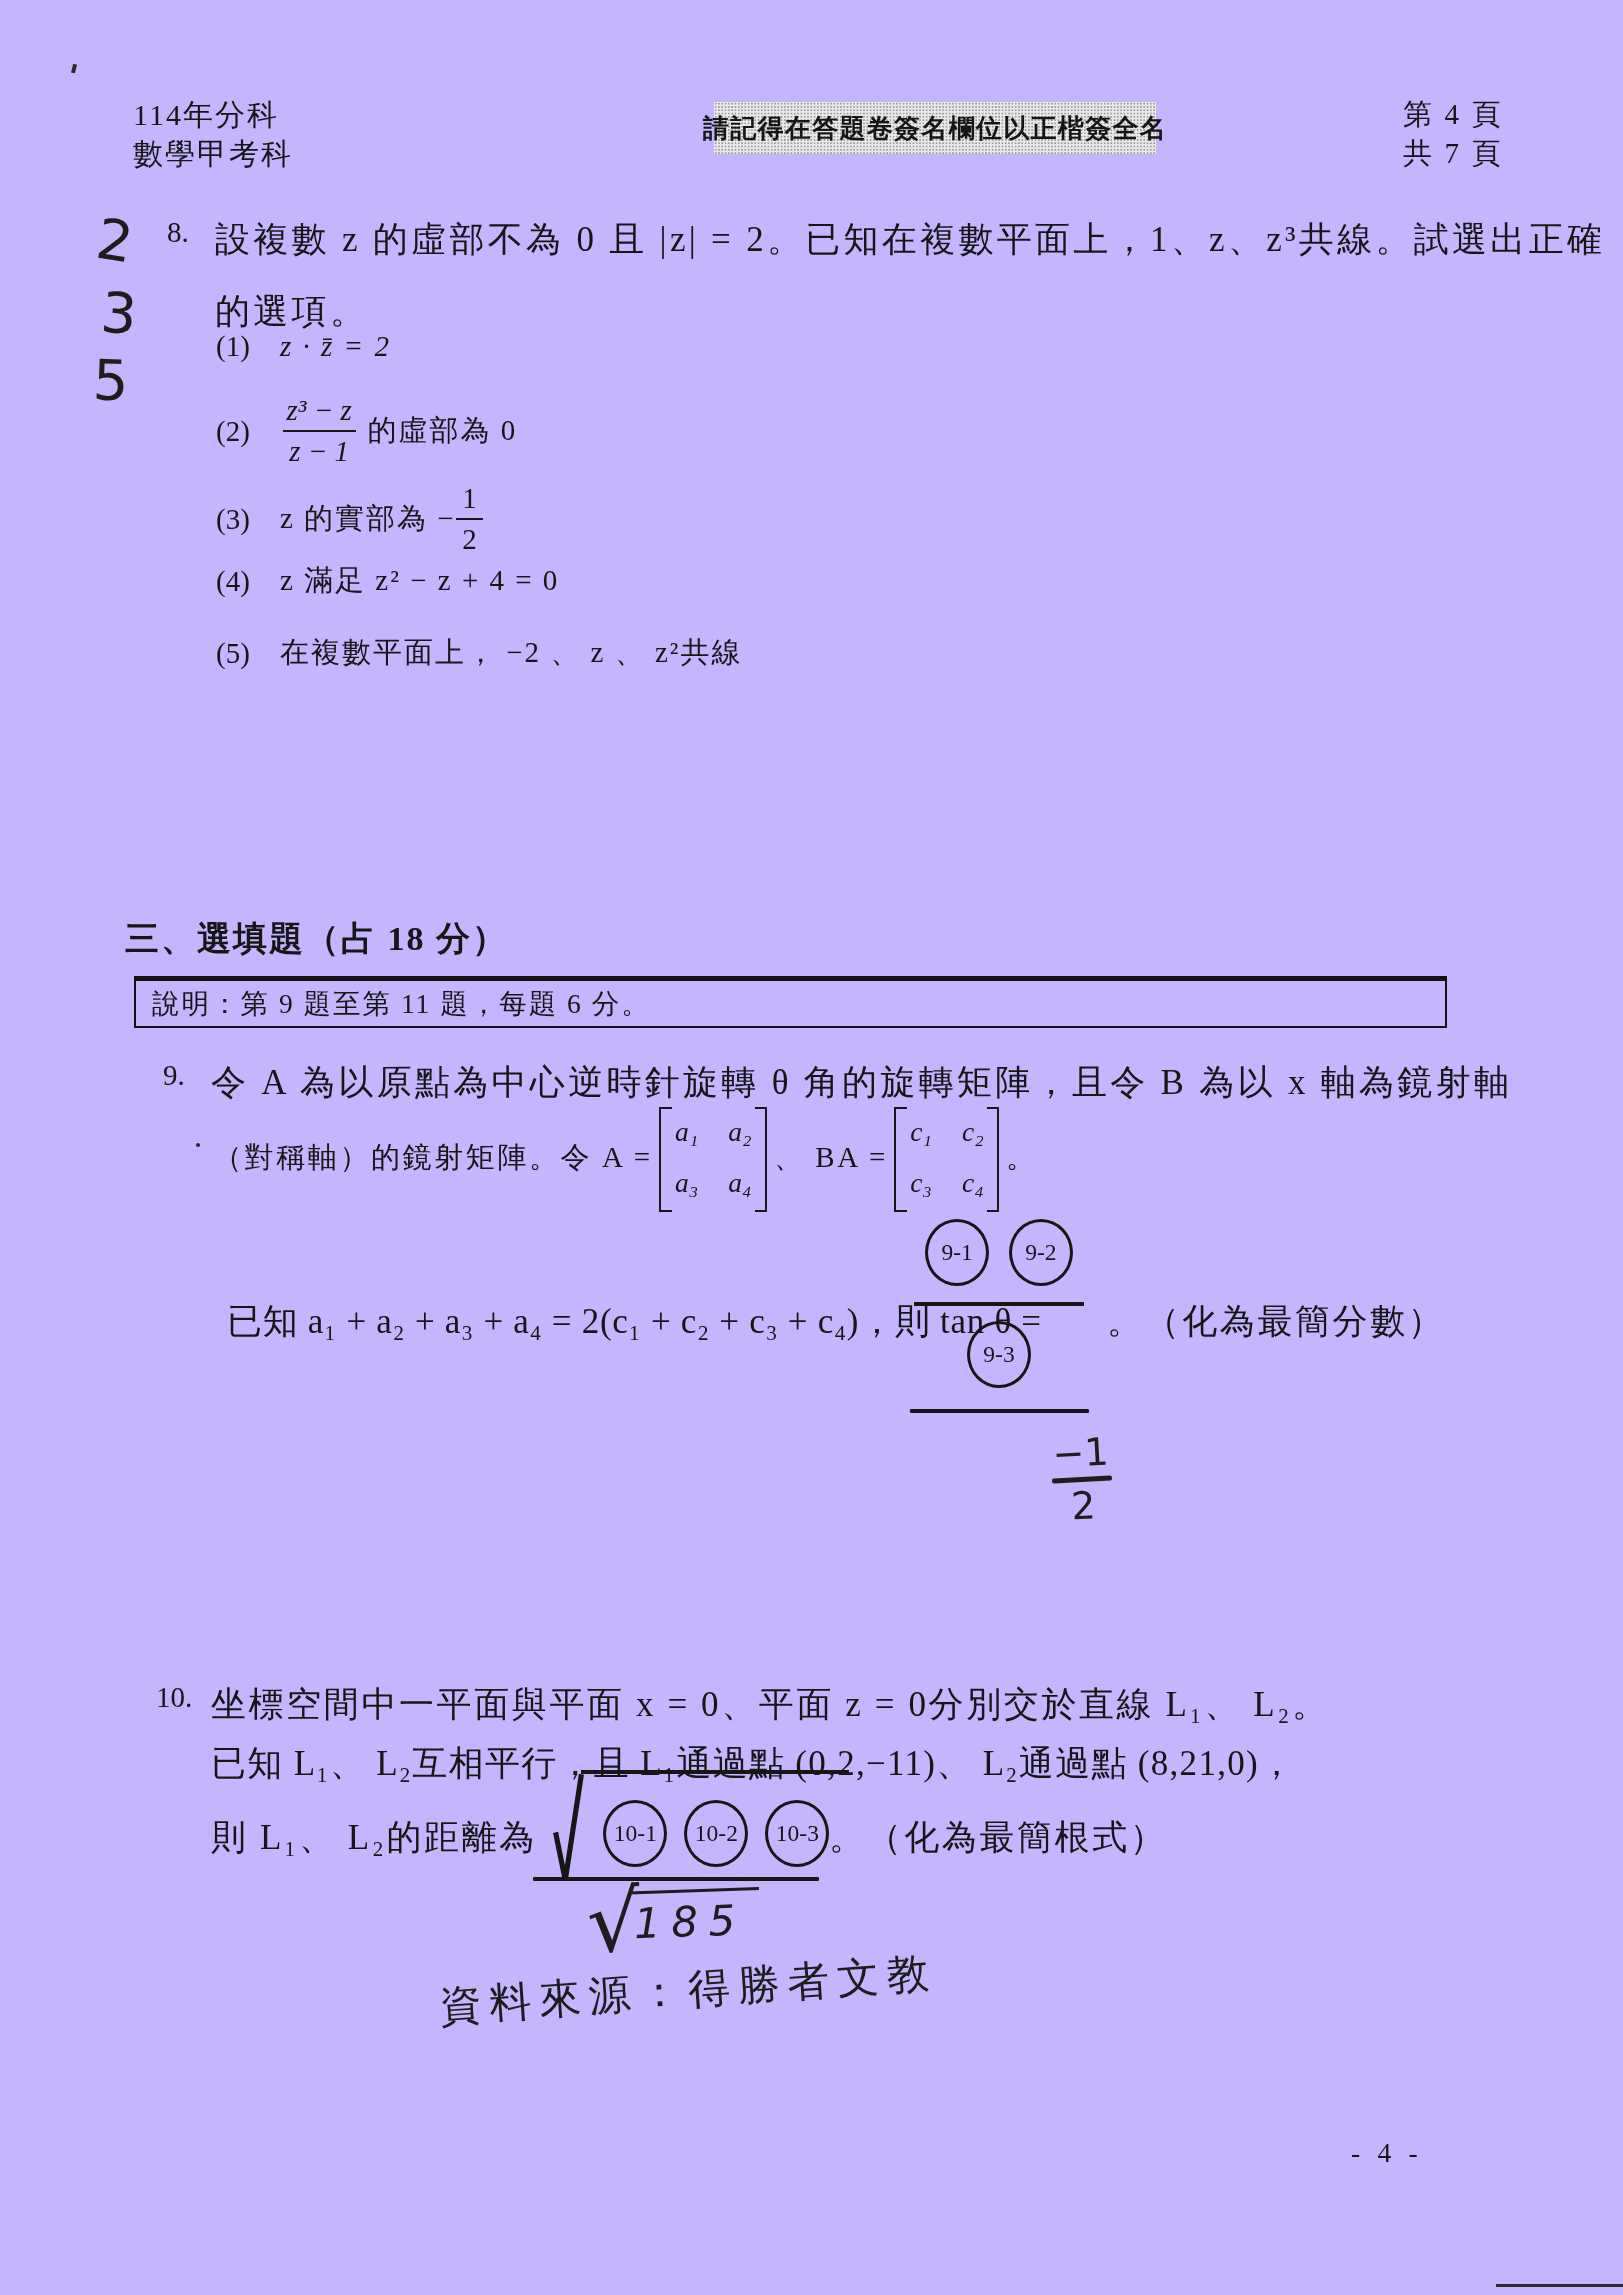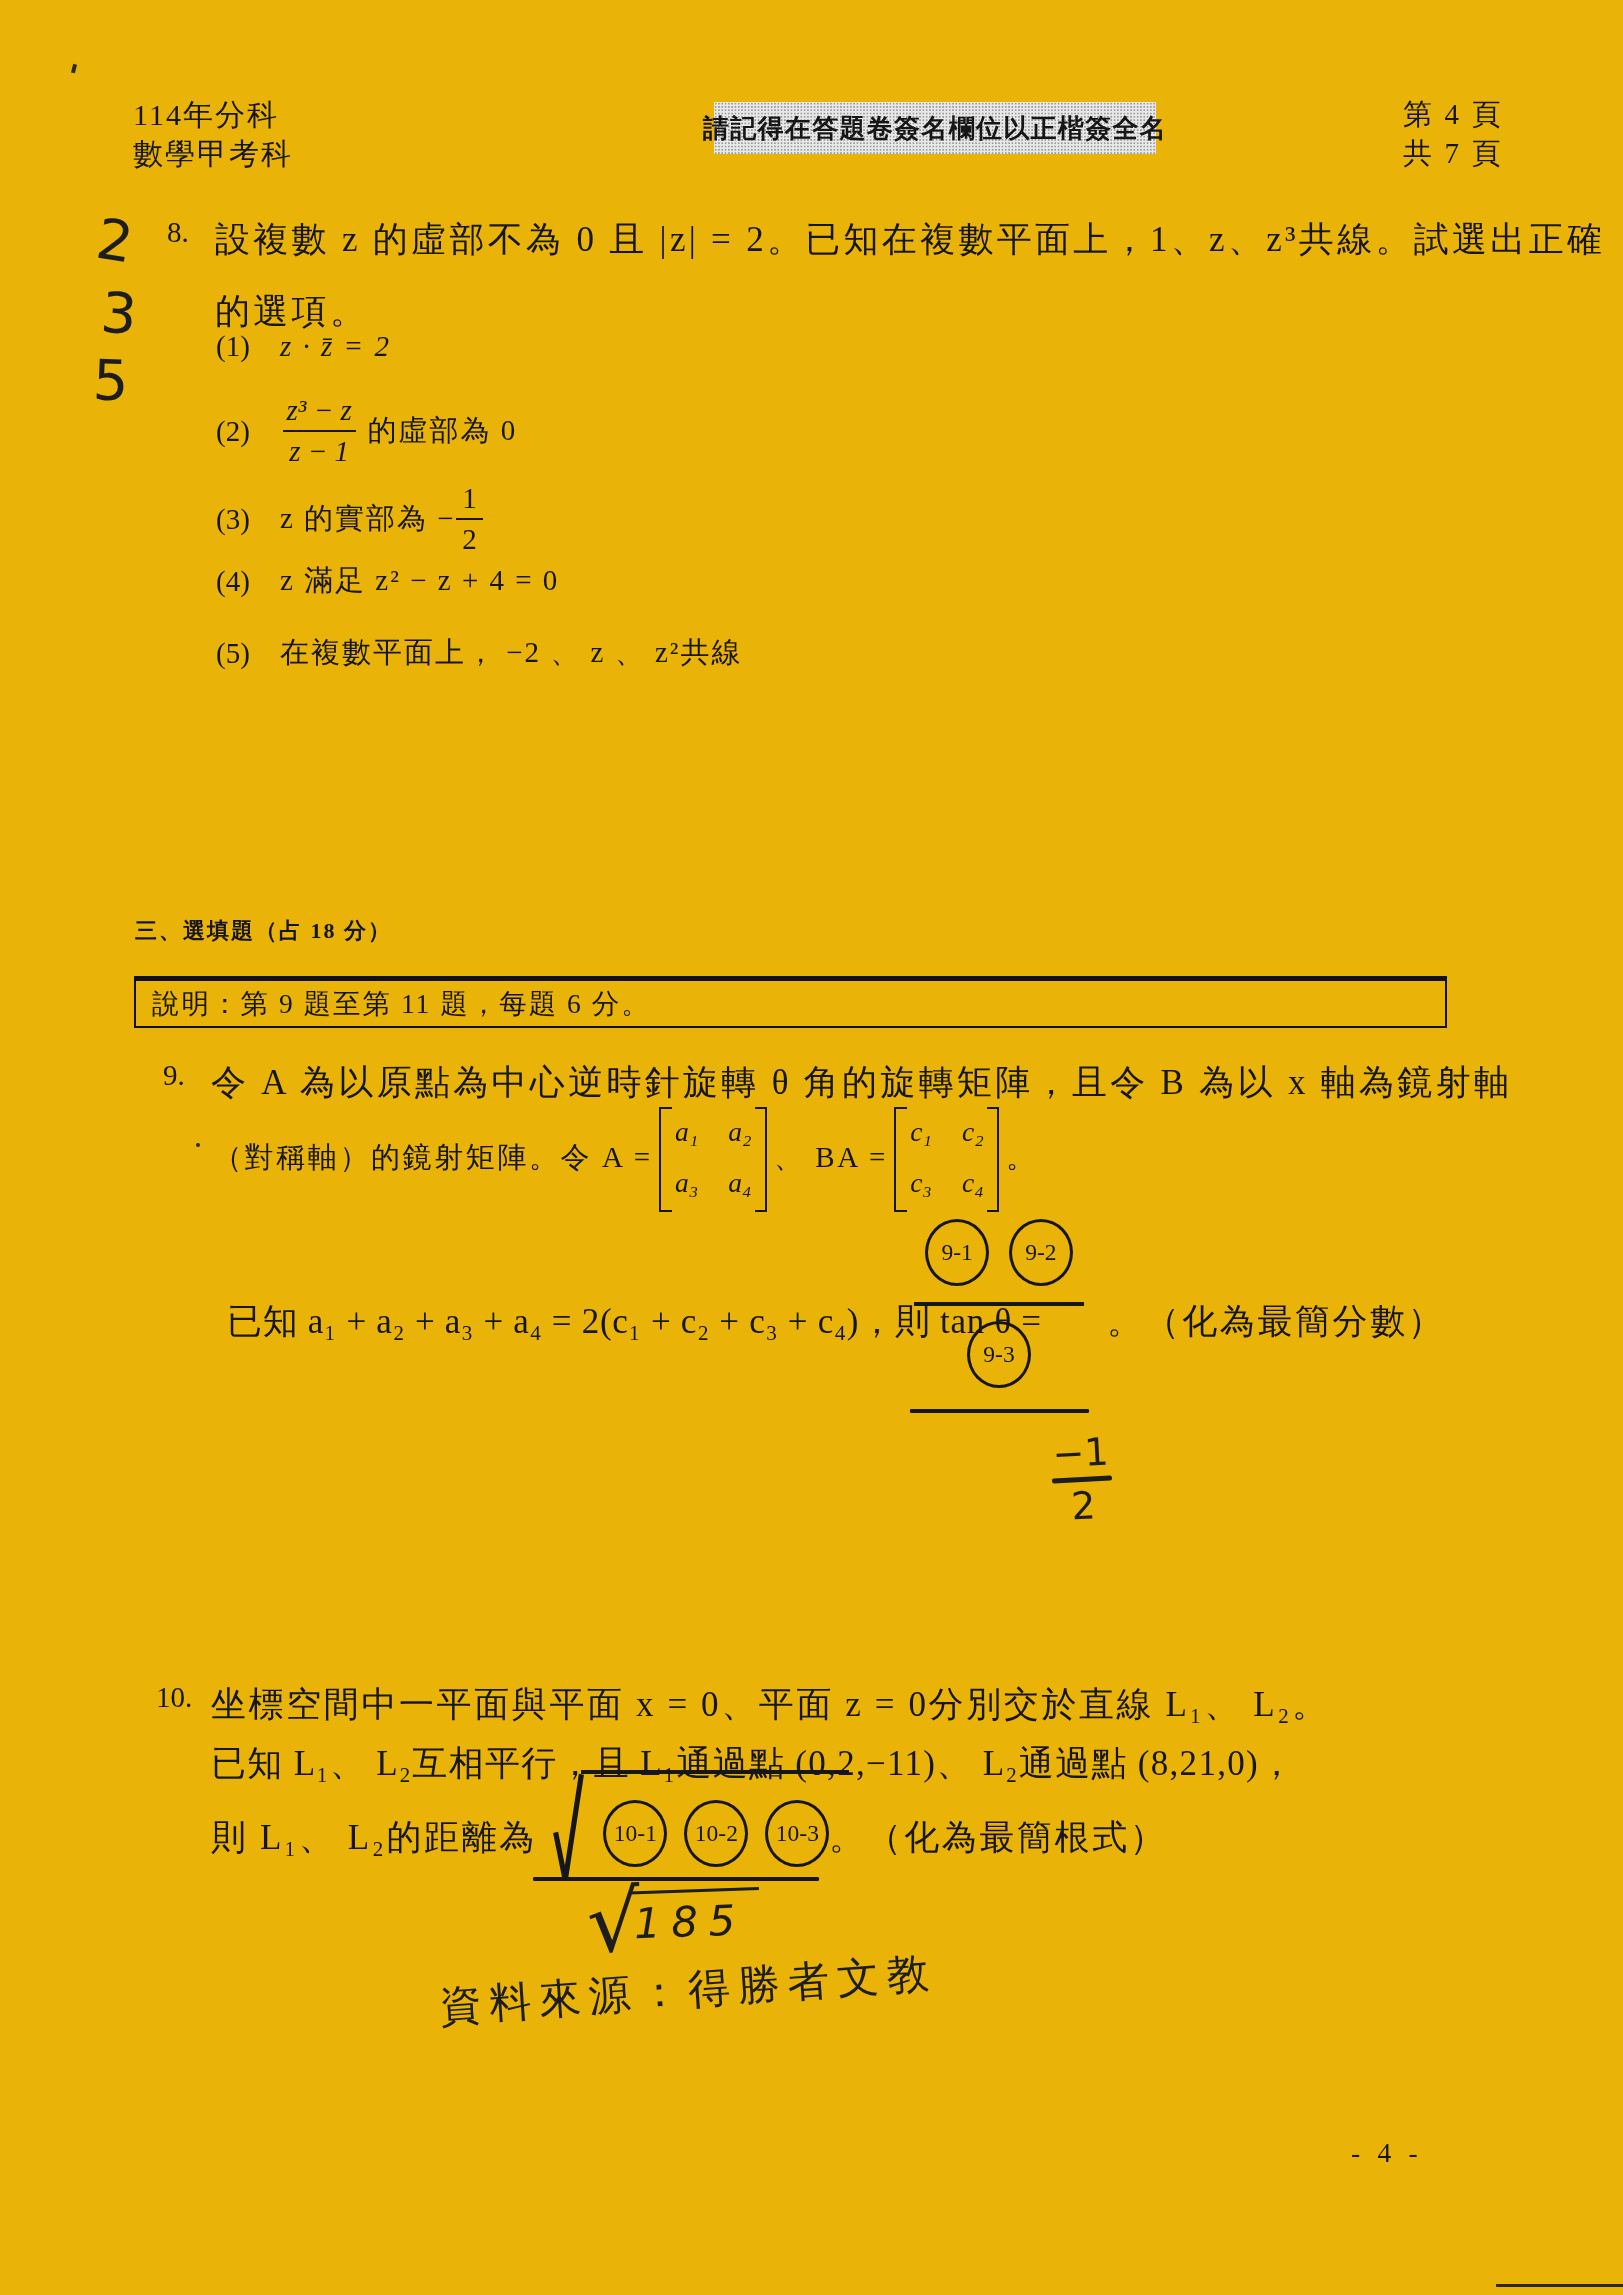--- a/index.html
+++ b/index.html
@@ -1,18 +1,18 @@
 <!DOCTYPE html>
 <html style="font-size:10.5px"><head>
 <meta charset="utf-8">
 <style>
   * { box-sizing: border-box; margin: 0; padding: 0; }
   html, body { background: #ffffff; }
   body { width: 1624px; height: 2295px; position: relative; font-family: "Liberation Serif", "DejaVu Serif", serif; color: #161616; }
-  #page { position: absolute; inset: 0; background: #eab308; overflow: hidden; }
+  #page { position: absolute; inset: 0; background: #c4b5fd; overflow: hidden; }
 
   .abs { position: absolute; }
   .cjk  { letter-spacing: 3.3px; white-space: nowrap; }
 
   
   .hdr-left  { left: 133px; top: 95px; font-size: 30px; line-height: 39px; letter-spacing: 2px; }
   .hdr-right { left: 1403px; top: 95px; font-size: 29px; line-height: 39px; letter-spacing: 2.6px; }
   .banner { left: 714px; top: 102px; width: 442px; height: 52px;
             display: flex; align-items: center; justify-content: center;
             font-size: 26px; font-weight: 700; letter-spacing: 1.3px; white-space: nowrap;
@@ -31,21 +31,21 @@
   
   .frac { display: inline-flex; flex-direction: column; align-items: center; vertical-align: middle; line-height: 1.15; }
   .frac .fnum { padding: 0 6.5px 2.6px; }
   .frac .fden { border-top: 2.6px solid #161616; padding: 2.6px 6.5px 0; }
 
   .opt-row { position: absolute; display: flex; align-items: center; font-size: 29px; white-space: nowrap; }
   .opt-label { width: 64px; flex: none; letter-spacing: 0; }
   .opt-text { letter-spacing: 2px; }
 
   
-  .sec-title { left: 135px; top: 916px; font-size: 22px; font-weight: 700; letter-spacing: 2px; }
+  .sec-title { left: 125px; top: 916px; font-size: 34px; font-weight: 700; letter-spacing: 2px; }
   .inst-box { left: 134px; top: 976px; width: 1313px; height: 52px;
               border: 2px solid #111; border-top-width: 5.9px;
               display: flex; align-items: center; padding-left: 16px;
               font-size: 27.5px; letter-spacing: 2px; }
 
   
   .mrow { position: absolute; display: flex; align-items: center; font-size: 29px; white-space: nowrap; }
   .matrix { display: inline-grid; grid-template-columns: auto auto; column-gap: 30px; row-gap: 18.3px;
             padding: 9.2px 15.7px; margin: 0 6.5px; position: relative; font-style: italic; font-size: 27.5px; }
   .matrix::before { content: ""; position: absolute; left: 0; top: 0; height: 100%; width: 10.5px;

